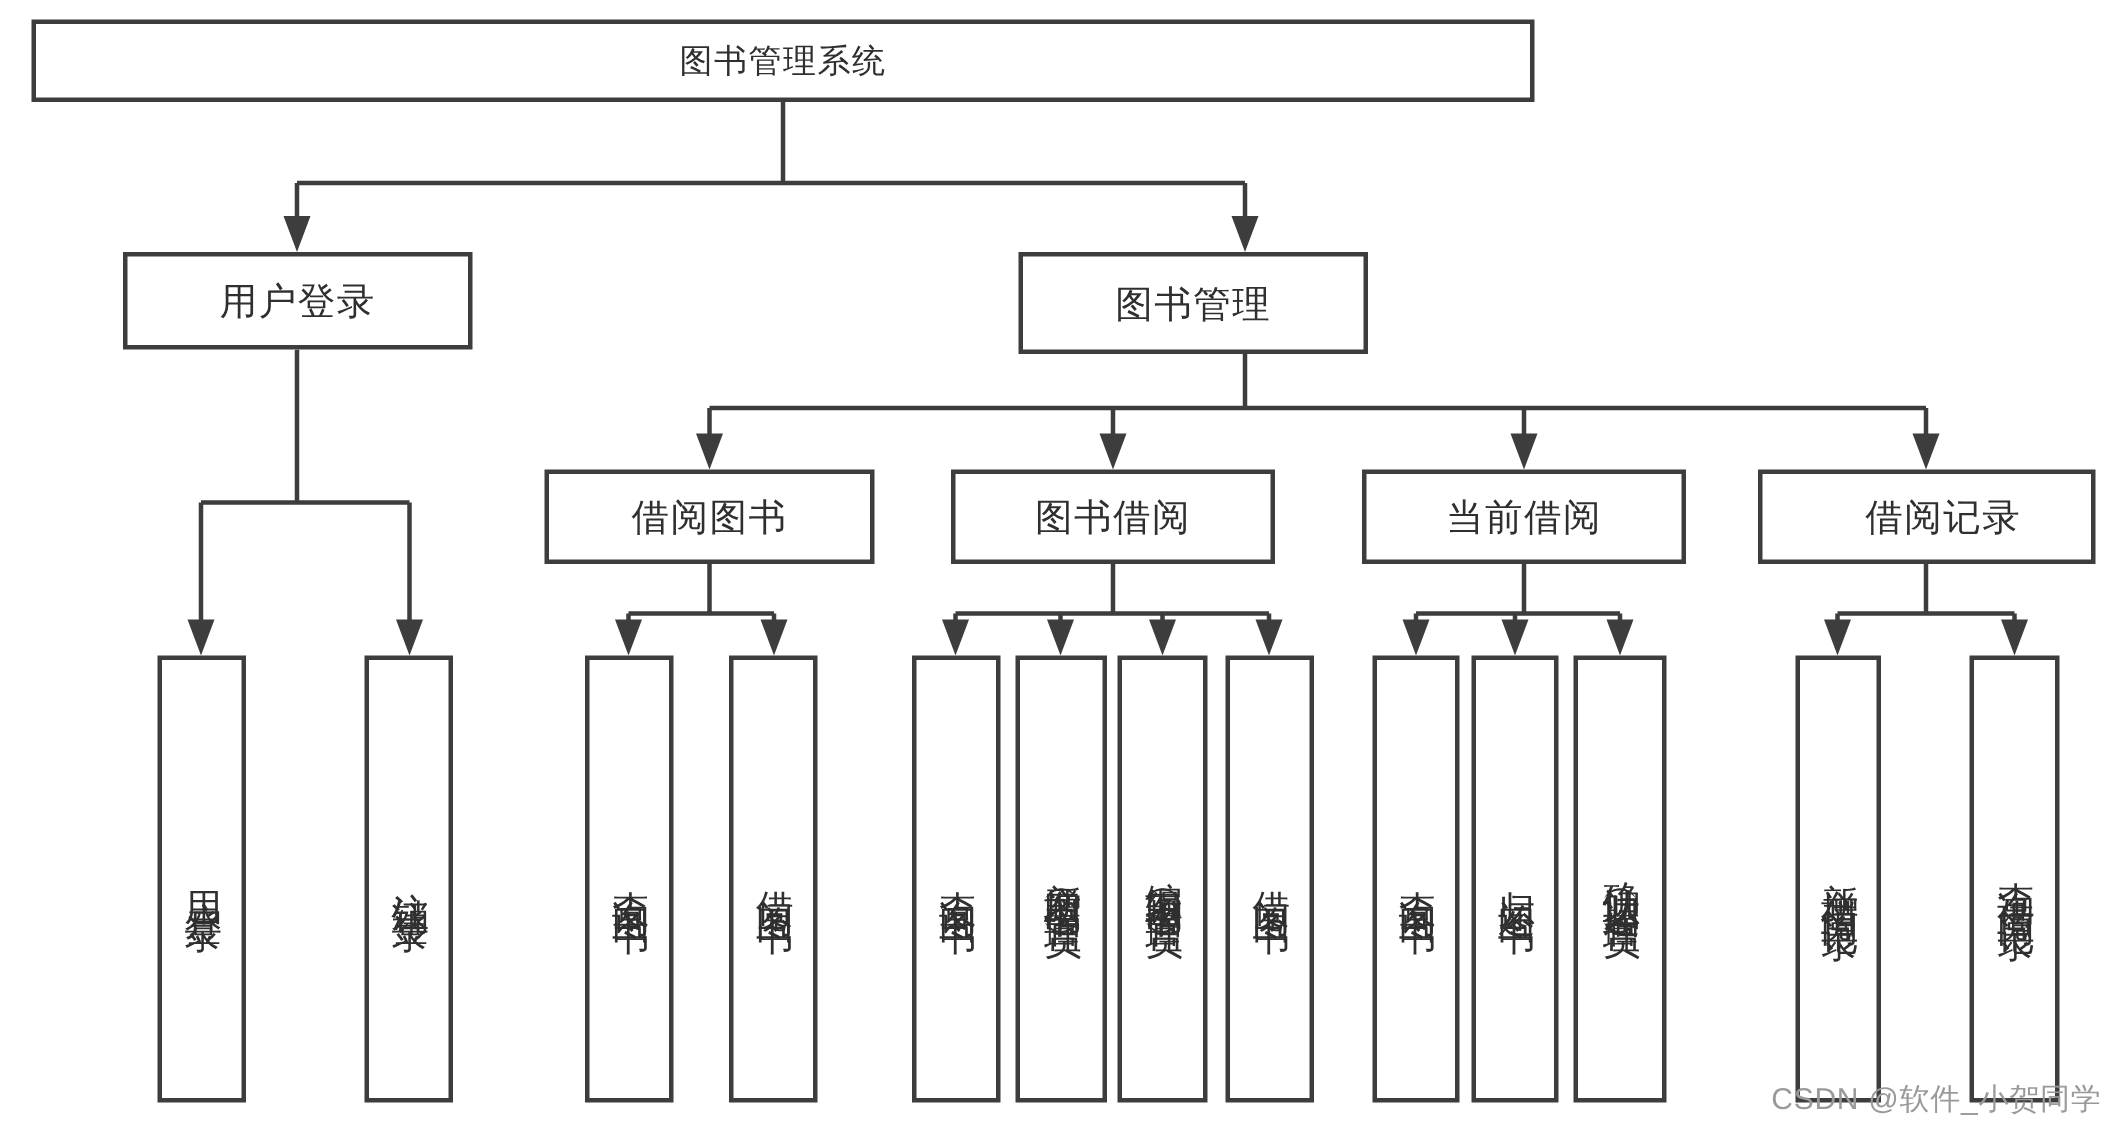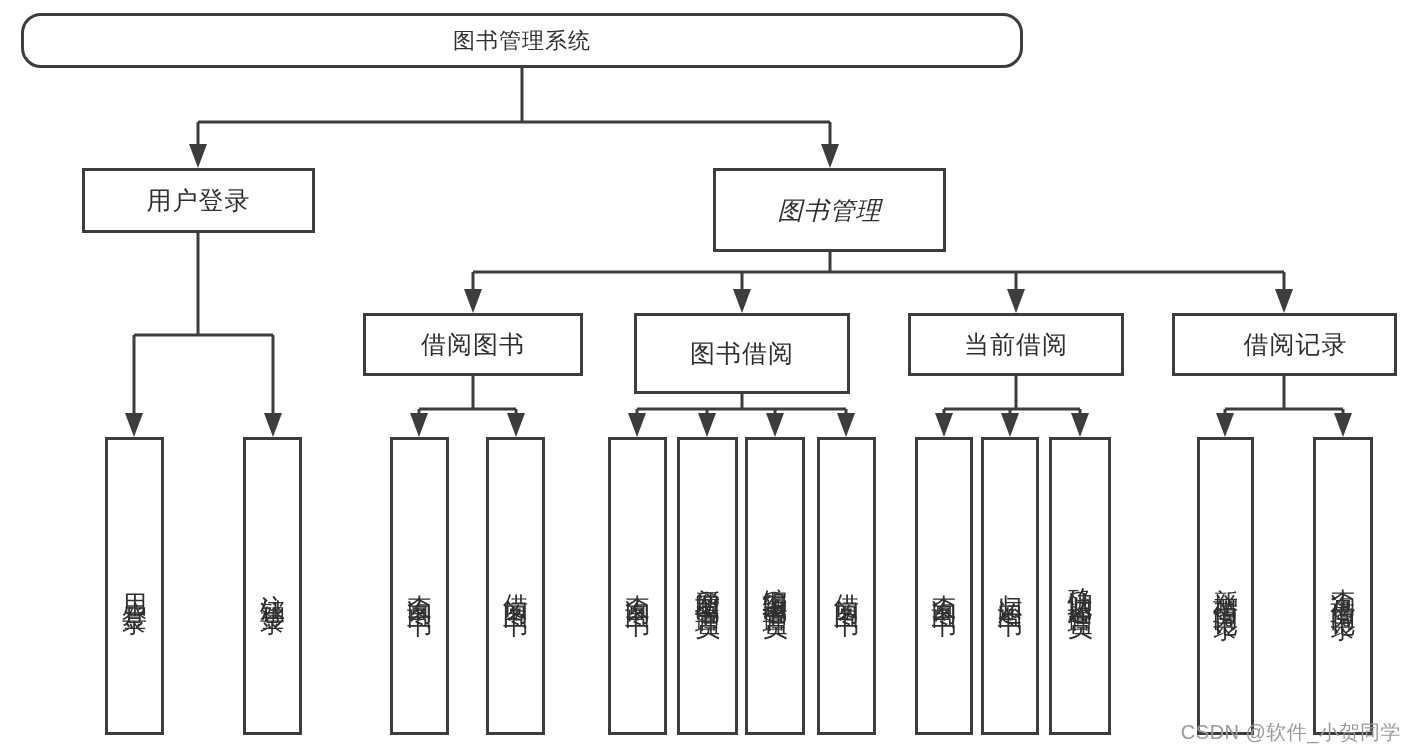--- a/index.html
+++ b/index.html
@@ -79,35 +79,35 @@
     <path d="M1016,376 V409 M944,409 H1080 M944,409 V417 M1010,409 V417 M1080,409 V417"></path>
     <polygon points="935,413 953,413 944,437"></polygon>
     <polygon points="1001,413 1019,413 1010,437"></polygon>
     <polygon points="1071,413 1089,413 1080,437"></polygon>
 
     <path d="M1284,376 V409 M1225,409 H1343 M1225,409 V417 M1343,409 V417"></path>
     <polygon points="1216,413 1234,413 1225,437"></polygon>
     <polygon points="1334,413 1352,413 1343,437"></polygon>
   </svg>
 
-  <div class="box root-box" style="left:21px;top:13px;width:1002px;height:55px;border-radius:20px;">
+  <div class="box root-box" style="left:21px;top:13px;width:1002px;height:55px;">
     <span>图书管理系统</span>
   </div>
 
   <div class="box hbox" style="left:82px;top:168px;width:233px;height:65px;">
     <span>用户登录</span>
   </div>
-  <div class="box hbox" style="left:713px;top:168px;width:233px;height:84px;font-style:italic;">
+  <div class="box hbox" style="left:679px;top:168px;width:233px;height:68px;">
     <span>图书管理</span>
   </div>
 
   <div class="box hbox" style="left:363px;top:313px;width:220px;height:63px;">
     <span>借阅图书</span>
   </div>
-  <div class="box hbox" style="left:634px;top:313px;width:216px;height:81px;">
+  <div class="box hbox" style="left:634px;top:313px;width:216px;height:63px;">
     <span>图书借阅</span>
   </div>
   <div class="box hbox" style="left:908px;top:313px;width:216px;height:63px;">
     <span>当前借阅</span>
   </div>
   <div class="box hbox" style="left:1172px;top:313px;width:225px;height:63px;padding-left:22px;">
     <span>借阅记录</span>
   </div>
 
   <div class="box vbox" style="left:105px;top:437px;width:59px;height:298px;">

